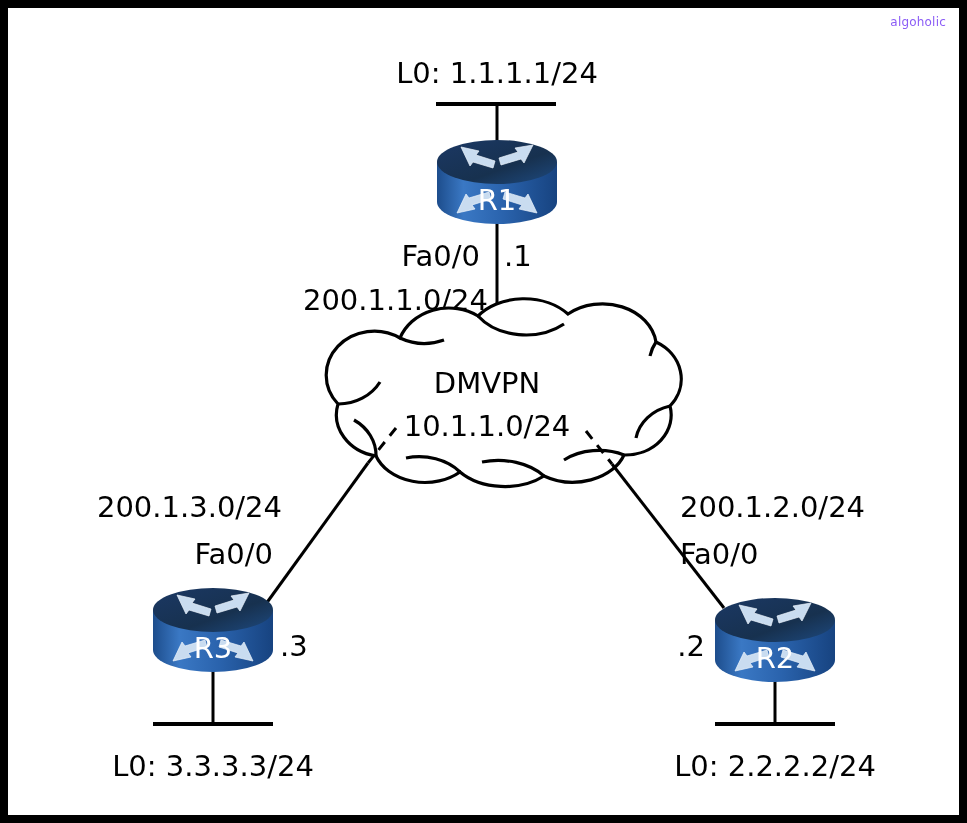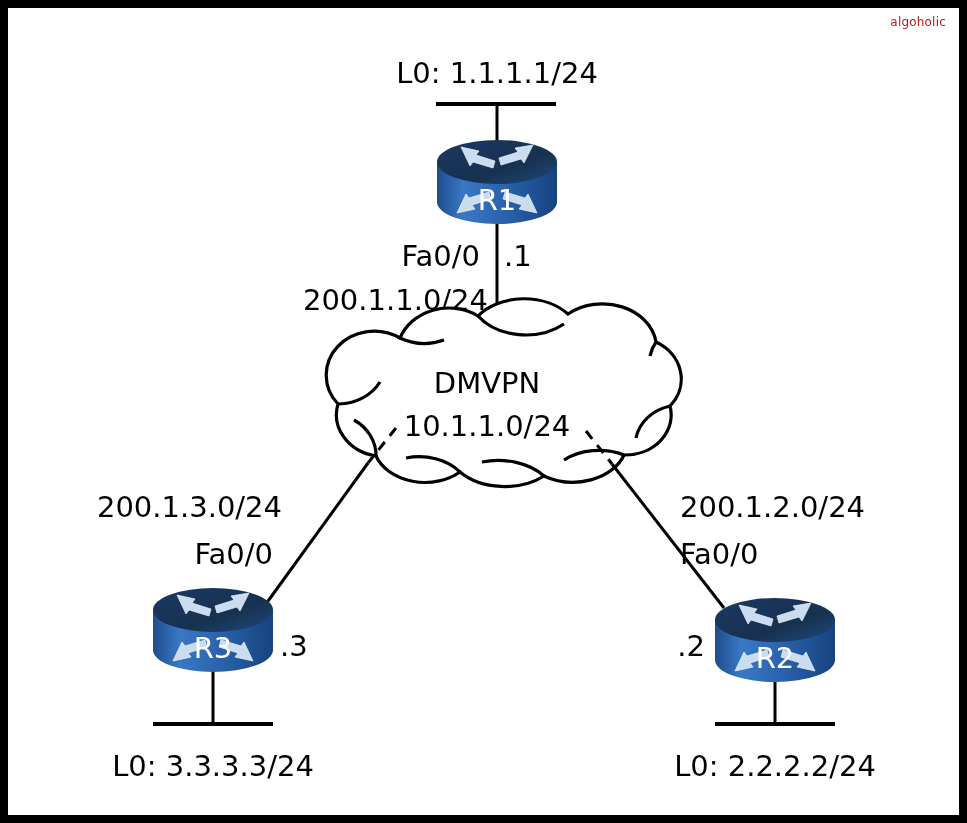--- a/index.html
+++ b/index.html
@@ -39,21 +39,21 @@
     font-family: "DejaVu Sans", "Liberation Sans", sans-serif;
     font-size: 29px;
     fill: #000000;
   }
   .watermark {
     position: absolute;
     top: 7px;
     right: 13px;
     font-family: "DejaVu Sans", "Liberation Sans", sans-serif;
     font-size: 12px;
-    color: #b91c1c;
+    color: #8b5cf6;
     letter-spacing: 0.2px;
     user-select: none;
   }
   .link-line { stroke: #000000; stroke-width: 3; fill: none; }
   .link-dash { stroke: #000000; stroke-width: 3; fill: none; stroke-dasharray: 10 8; }
   .seg-bar { stroke: #000000; stroke-width: 4; fill: none; }
   .cloud-outline { stroke: #000000; stroke-width: 3.2; fill: #ffffff; }
 </style>
 </head>
 <body>

